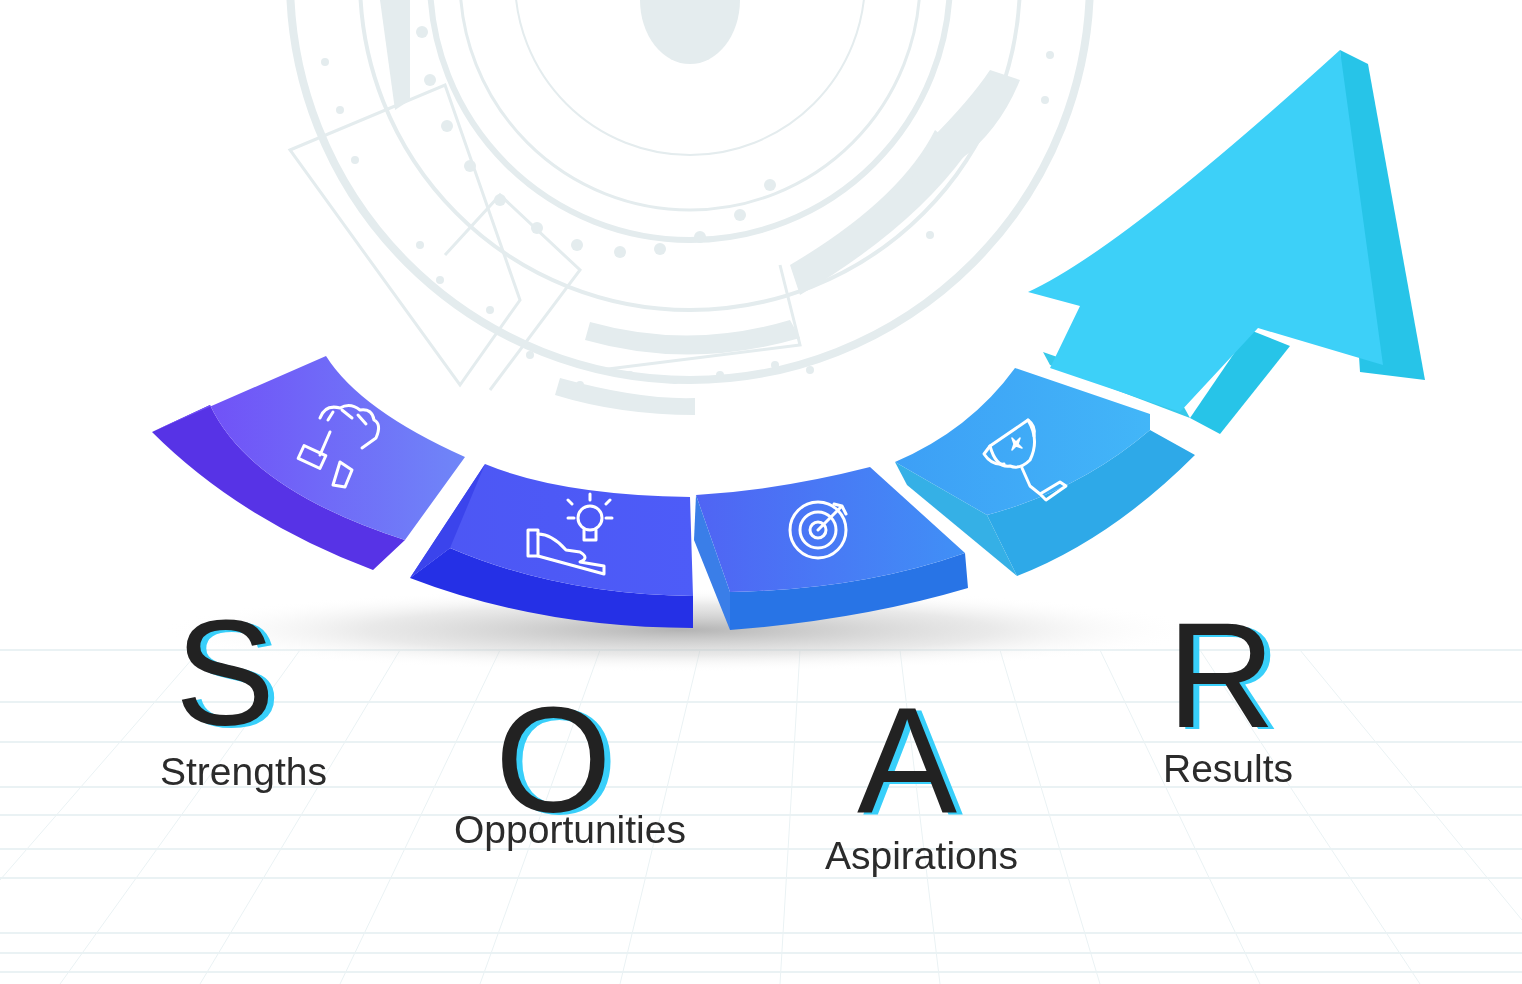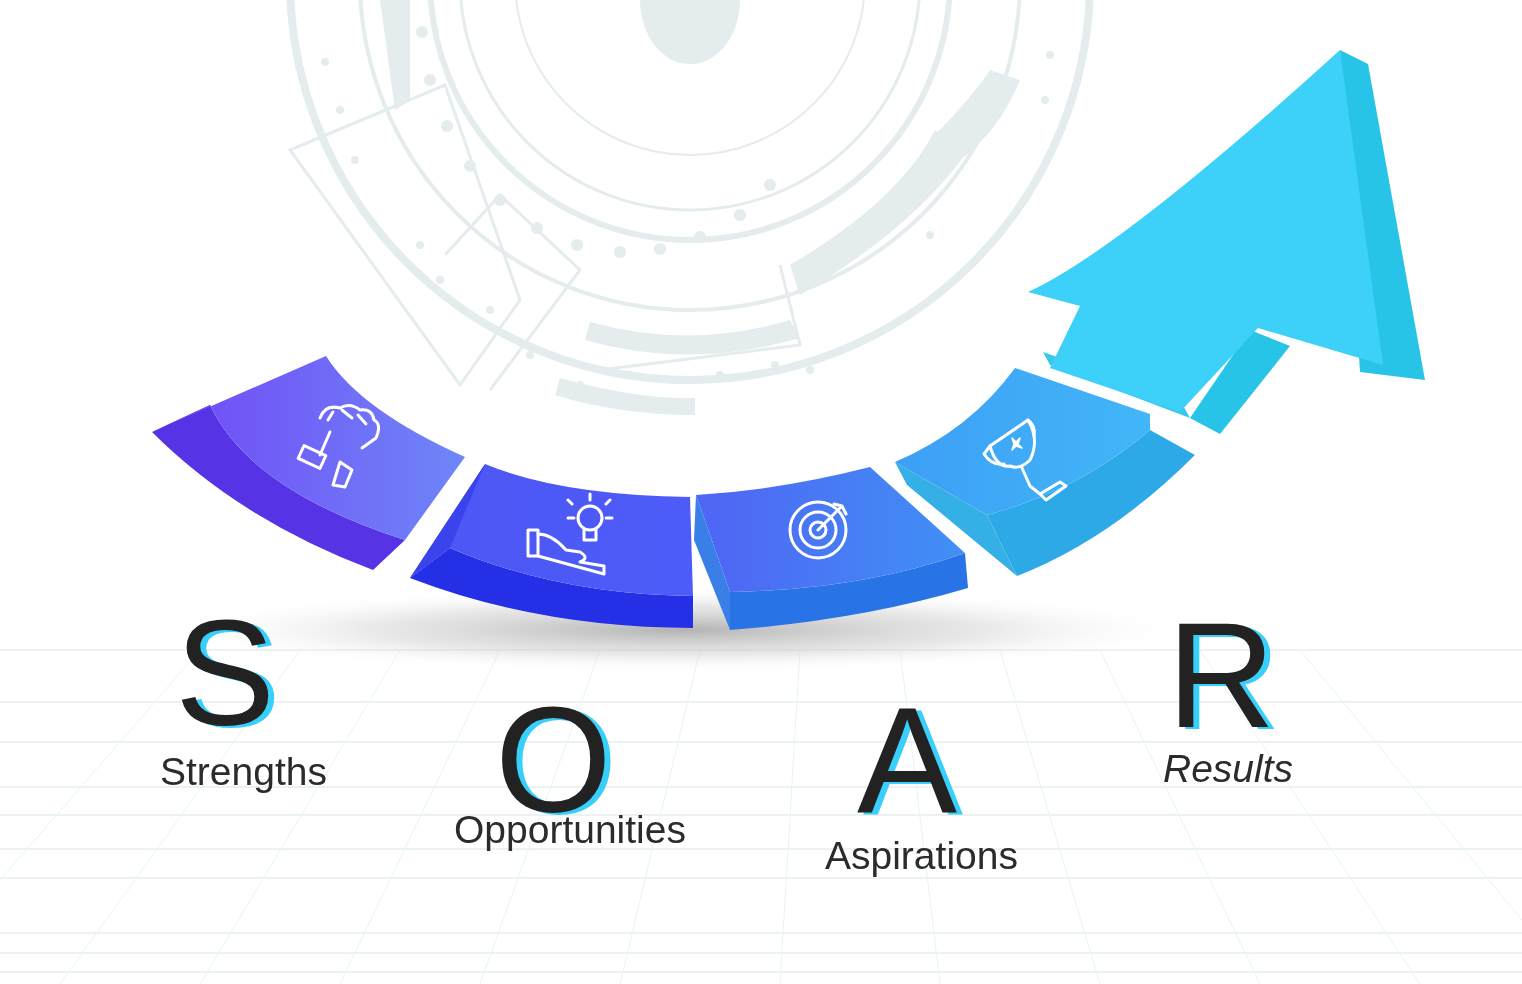--- a/index.html
+++ b/index.html
@@ -180,13 +180,13 @@
 <div class="letter" style="left:175px; top:598px;">S</div>
 <div class="label" style="left:160px; top:750px;">Strengths</div>
 
 <div class="letter" style="left:495px; top:685px;">O</div>
 <div class="label" style="left:454px; top:808px;">Opportunities</div>
 
 <div class="letter" style="left:857px; top:685px;">A</div>
 <div class="label" style="left:825px; top:826px;margin-top:8px;">Aspirations</div>
 
 <div class="letter" style="left:1167px; top:600px;">R</div>
-<div class="label" style="left:1163px; top:747px;font-style:italic;">Results</div>
+<div class="label" style="left:1163px; top:747px;">Results</div>
 
 </body></html>

